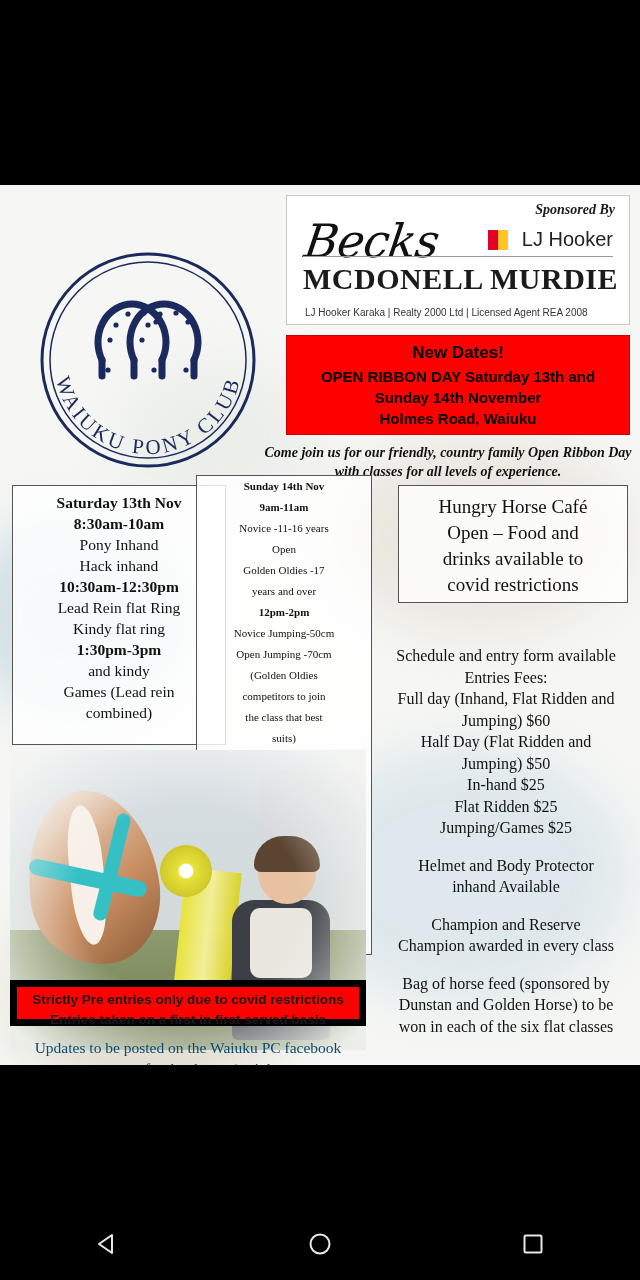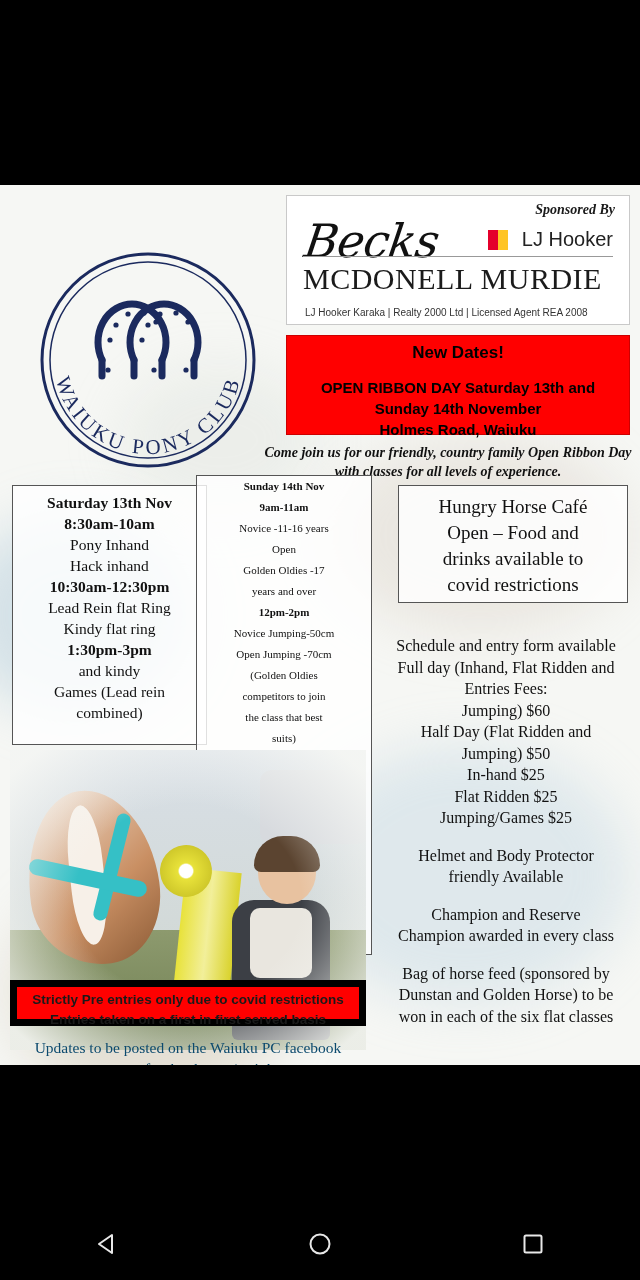--- a/index.html
+++ b/index.html
@@ -105,20 +105,21 @@
     font-family: "Liberation Sans", sans-serif;
   }
   #sponsor .mm {
     position: absolute;
     left: 16px;
     top: 66px;
     font-size: 30px;
     letter-spacing: 0.5px;
     color: #1b1b1b;
     font-family: "Liberation Serif", serif;
+    font-weight: bold;
   }
   #sponsor .lic {
     position: absolute;
     left: 18px;
     bottom: 6px;
     font-size: 10px;
     color: #333;
     font-family: "Liberation Sans", sans-serif;
   }
   #sponsor .rule {
@@ -140,21 +141,21 @@
     border: 1px solid #cc0000;
     box-sizing: border-box;
     text-align: center;
     color: #000;
     font-family: "Liberation Sans", sans-serif;
     font-weight: bold;
     font-size: 15px;
     line-height: 21px;
     padding-top: 6px;
   }
-  #newdates .hdr { font-size: 17px; margin-bottom: 14px; }
+  #newdates .hdr { font-size: 17px; margin-bottom: 3px; }
 
   
   #intro {
     position: absolute;
     left: 262px;
     top: 258px;
     width: 372px;
     text-align: center;
     font-size: 14px;
     font-weight: bold;
@@ -166,38 +167,38 @@
   
   .box {
     position: absolute;
     background: rgba(255,255,255,.82);
     border: 1px solid #555;
     box-sizing: border-box;
     text-align: center;
     color: #111;
   }
   #satbox {
-    left: 12px; top: 300px; width: 195px; height: 260px;
+    left: 12px; top: 300px; width: 214px; height: 260px;
     font-size: 15.5px; line-height: 21px; padding: 6px 0;
   }
   #satbox b { font-weight: bold; }
   #sunbox {
     left: 196px; top: 290px; width: 176px; height: 480px;
     font-size: 11px; line-height: 21px; padding: 0 6px;
   }
   #cafebox {
     left: 398px; top: 300px; width: 230px; height: 118px;
     font-size: 19px; line-height: 26px; padding: 8px 6px;
   }
 
   
   #rightcol {
     position: absolute;
     left: 378px;
-    top: 450px;
+    top: 460px;
     width: 256px;
     text-align: center;
     font-size: 16px;
     line-height: 21.5px;
     color: #111;
   }
   #rightcol p { margin: 0 0 0 0; }
   #rightcol .gap { height: 16px; }
 
   
@@ -417,31 +418,31 @@
 
     <div class="box" id="cafebox">
       <div>Hungry Horse Café</div>
       <div>Open – Food and</div>
       <div>drinks available to</div>
       <div>covid restrictions</div>
     </div>
 
     <div id="rightcol">
       <p>Schedule and entry form available</p>
+      <p>Entries Fees:</p>
       <p>Full day (Inhand, Flat Ridden and</p>
-      <p>Entries Fees:</p>
       <p>Jumping) $60</p>
       <p>Half Day (Flat Ridden and</p>
       <p>Jumping) $50</p>
       <p>In-hand $25</p>
       <p>Flat Ridden $25</p>
       <p>Jumping/Games $25</p>
       <div class="gap"></div>
       <p>Helmet and Body Protector</p>
-      <p>friendly Available</p>
+      <p>inhand Available</p>
       <div class="gap"></div>
       <p>Champion and Reserve</p>
       <p>Champion awarded in every class</p>
       <div class="gap"></div>
       <p>Bag of horse feed (sponsored by</p>
       <p>Dunstan and Golden Horse) to be</p>
       <p>won in each of the six flat classes</p>
     </div>
 
     <div id="photo">

